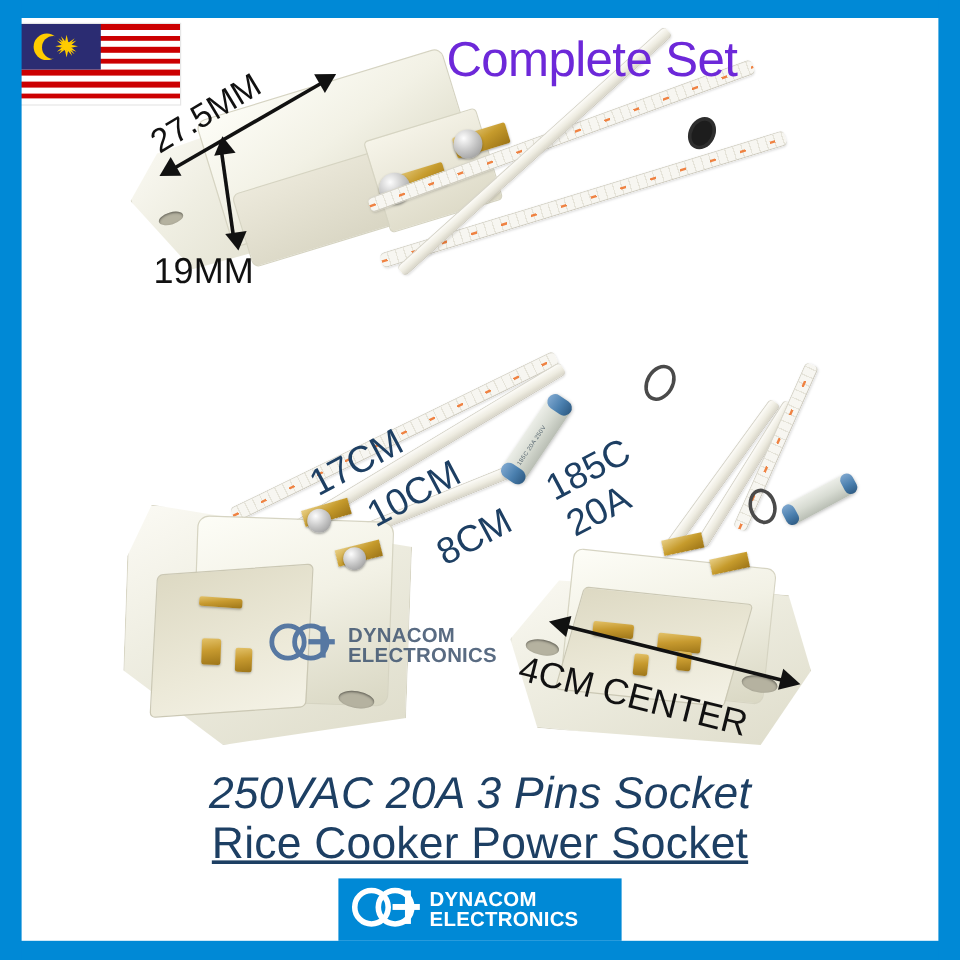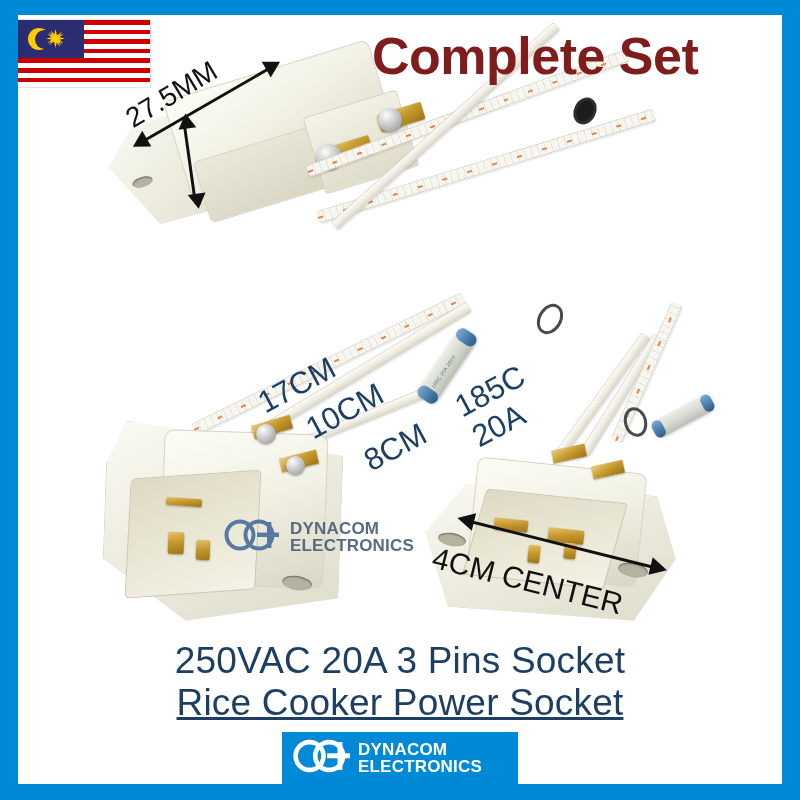--- a/index.html
+++ b/index.html
@@ -201,37 +201,37 @@
   }
   .arrow-head {
     position: absolute;
     width: 0; height: 0;
   }
   
   .complete-set {
     position: absolute;
     left: 372px;
     top: 26px;
-    font-size: 52px;
-    font-weight: bold;
-    color: #7f1d1d;
+    font-size: 41px;
+    font-weight: normal;
+    color: #6d28d9;
     letter-spacing: -0.5px;
     font-family: "Liberation Sans", sans-serif;
   }
   .caption {
     position: absolute;
     left: 0;
     width: 800px;
     text-align: center;
     color: #1d3f63;
     font-size: 37px;
     font-family: "Liberation Sans", sans-serif;
     letter-spacing: 0.2px;
   }
-  .caption.line1 { top: 640px; }
+  .caption.line1 { top: 640px; font-style: italic; }
   .caption.line2 { top: 682px; text-decoration: underline; }
 
   
   .logo-box {
     position: absolute;
     left: 282px;
     top: 732px;
     width: 236px;
     height: 52px;
     background: #0089d6;
@@ -303,20 +303,21 @@
     </div>
     <div class="annot black" style="left:102px; top:92px; font-size:28px; transform:rotate(-31deg); transform-origin:left top;">27.5MM</div>
 
     <div style="position:absolute; left:158px; top:98px; width:34px; height:96px; transform:rotate(-8deg);">
       <div class="arrow-line" style="left:15px; top:12px; width:72px; transform:rotate(90deg); transform-origin:left top;"></div>
       <div class="arrow-head" style="left:7px; top:0px;
            border-left:9px solid transparent; border-right:9px solid transparent; border-bottom:15px solid #111;"></div>
       <div class="arrow-head" style="left:7px; bottom:0px;
            border-left:9px solid transparent; border-right:9px solid transparent; border-top:15px solid #111;"></div>
     </div>
+    <div class="annot black" style="left:110px; top:195px; font-size:30px;">19MM</div>
 
     <div class="wire" style="left:290px; top:150px; width:340px; height:11px; transform:rotate(-20deg); transform-origin:left center;">
       <div class="tracer"></div>
     </div>
     <div class="wire" style="left:300px; top:196px; width:352px; height:11px; transform:rotate(-17deg); transform-origin:left center;">
       <div class="tracer"></div>
     </div>
     <div class="wire plain" style="left:316px; top:206px; width:300px; height:9px; transform:rotate(-42deg); transform-origin:left center;"></div>
     <div class="ring-term" style="left:556px; top:82px; width:16px; height:22px; transform:rotate(28deg);
                 border-color:#2e2e2e; background:#1d1d1d;"></div>

